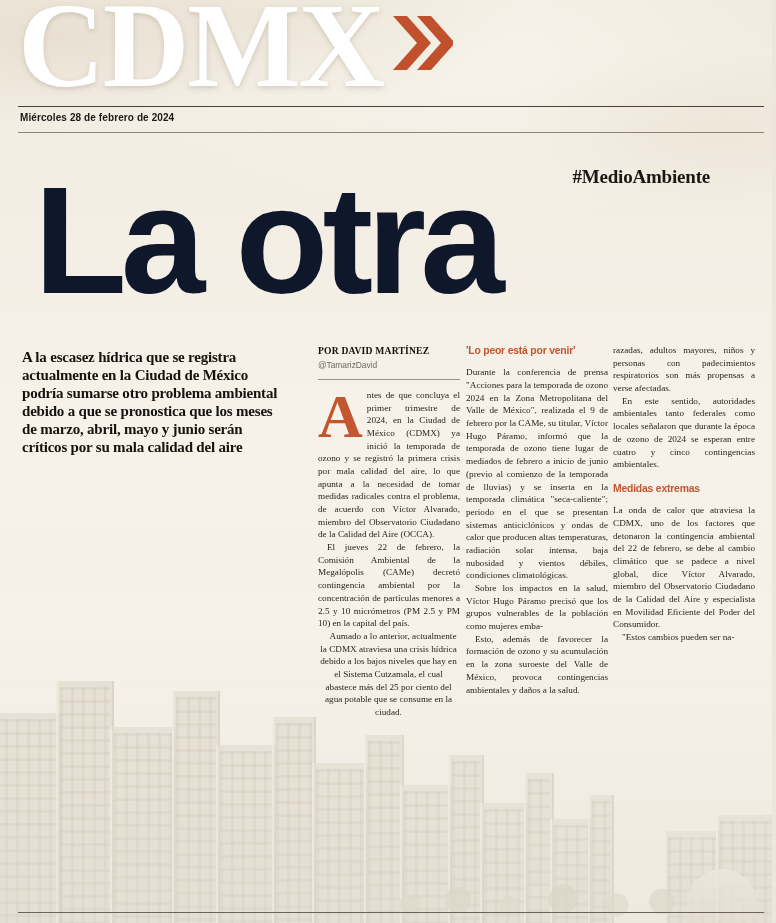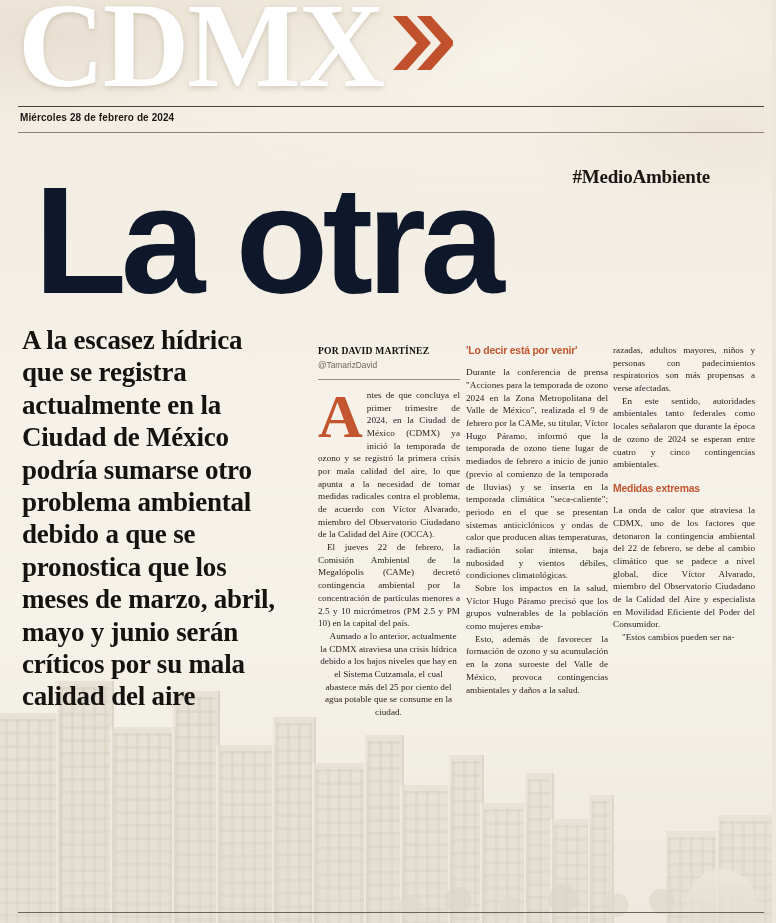--- a/index.html
+++ b/index.html
@@ -170,25 +170,25 @@
     font-size: 152px;
     line-height: .95;
     letter-spacing: -6px;
     color: #0f172a;
   }
 
   
   .deck {
     position: absolute;
     left: 22px;
-    top: 324px;
+    top: 348px;
     width: 262px;
     font-family: "Liberation Serif", serif;
     font-weight: bold;
-    font-size: 27px;
+    font-size: 15px;
     line-height: 1.2;
     color: #15120F;
     letter-spacing: -.2px;
   }
 
   
   .col {
     position: absolute;
     top: 344px;
     width: 142px;
@@ -369,21 +369,21 @@
           <i></i>
           <i></i>
           <i></i>
           <i></i>
           <i></i>
       </div>
       <p class="body tapered">Aumado a lo anterior, actualmente la CDMX atraviesa una crisis hídrica debido a los bajos niveles que hay en el Sistema Cutzamala, el cual abastece más del 25 por ciento del agua potable que se consume en la ciudad.</p>
     </div>
 
     <div class="col" id="col2">
-      <div class="subhead">'Lo decir está por venir'</div>
+      <div class="subhead">'Lo peor está por venir'</div>
       <p class="body noindent">Durante la conferencia de prensa "Acciones para la temporada de ozono 2024 en la Zona Metropolitana del Valle de México", realizada el 9 de febrero por la CAMe, su titular, Víctor Hugo Páramo, informó que la temporada de ozono tiene lugar de mediados de febrero a inicio de junio (previo al comienzo de la temporada de lluvias) y se inserta en la temporada climática "seca-caliente"; periodo en el que se presentan sistemas anticiclónicos y ondas de calor que producen altas temperaturas, radiación solar intensa, baja nubosidad y vientos débiles, condiciones climatológicas.</p>
       <p class="body">Sobre los impactos en la salud, Víctor Hugo Páramo precisó que los grupos vulnerables de la población como mujeres emba-</p>
       <p class="body">Esto, además de favorecer la formación de ozono y su acumulación en la zona suroeste del Valle de México, provoca contingencias ambientales y daños a la salud.</p>
     </div>
 
     <div class="col" id="col3">
       <p class="body noindent">razadas, adultos mayores, niños y personas con padecimientos respiratorios son más propensas a verse afectadas.</p>
       <p class="body">En este sentido, autoridades ambientales tanto federales como locales señalaron que durante la época de ozono de 2024 se esperan entre cuatro y cinco contingencias ambientales.</p>
       <div class="subhead spaced">Medidas extremas</div>
       <p class="body noindent">La onda de calor que atraviesa la CDMX, uno de los factores que detonaron la contingencia ambiental del 22 de febrero, se debe al cambio climático que se padece a nivel global, dice Víctor Alvarado, miembro del Observatorio Ciudadano de la Calidad del Aire y especialista en Movilidad Eficiente del Poder del Consumidor.</p>

